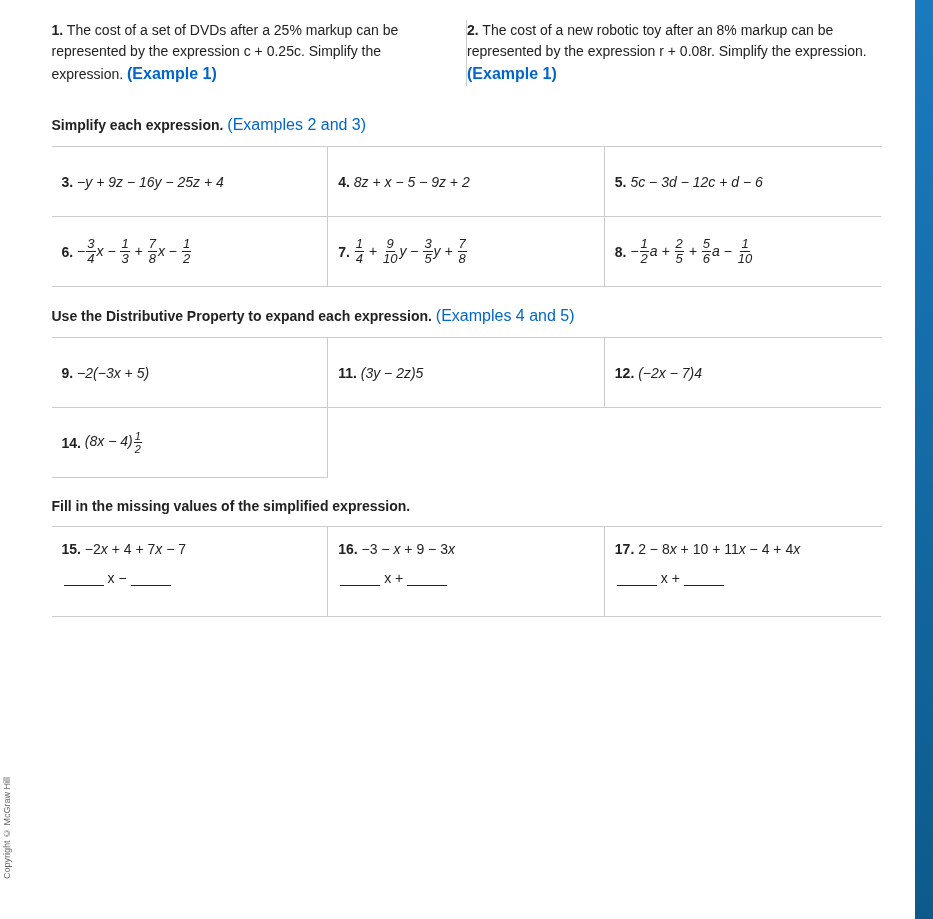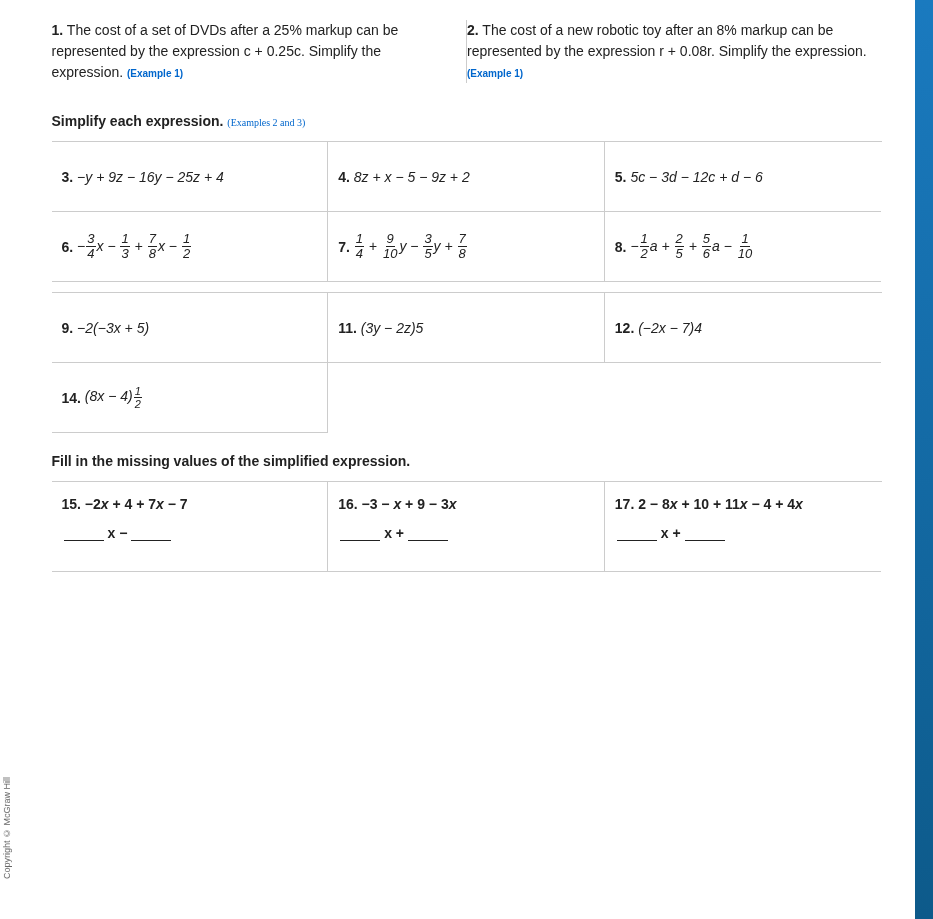--- a/index.html
+++ b/index.html
@@ -48,34 +48,33 @@
       border-left: 1px solid #ccc;
     }
 
     .problem-number {
       font-weight: bold;
     }
 
     .example-ref {
       color: #0066cc;
       font-weight: bold;
-      font-size: 10px;
+      font-size: 16px;
     }
 
     
     .section-header {
       font-weight: bold;
       margin-bottom: 12px;
       margin-top: 10px;
       font-size: 14px;
     }
 
     .section-header .example-ref {
       font-weight: normal;
-      font-family: Liberation Serif, serif;
     }
 
     
     .problem-grid {
       display: grid;
       grid-template-columns: repeat(3, 1fr);
       border-top: 1px solid #ccc;
       margin-bottom: 10px;
     }
 
@@ -121,21 +120,20 @@
     
     .fill-section {
       margin-top: 20px;
     }
 
     .fill-grid {
       display: grid;
       grid-template-columns: repeat(3, 1fr);
       border-top: 1px solid #ccc;
       margin-bottom: 6px;
-      font-weight: bold;
     }
 
     .fill-cell {
       padding: 14px 10px 20px 10px;
       border-right: 1px solid #ccc;
       border-bottom: 1px solid #ccc;
       min-height: 90px;
     }
 
     .fill-cell:nth-child(3n) {
@@ -250,20 +248,23 @@
           </span> + <span class="frac">
             <span class="num">5</span>
             <span class="den">6</span>
           </span><i>a</i> − <span class="frac">
             <span class="num">1</span>
             <span class="den">10</span>
           </span></span>
     </div>
   </div>
 
+  <div class="section-header" style="margin-top:20px;">
+    <span>Use the Distributive Property to expand each expression.</span> <span class="example-ref">(Examples 4 and 5)</span>
+  </div>
 
   <div class="problem-grid">
 
     <div class="problem-cell">
       <span><b>9.</b>&nbsp;</span>
       <span class="math">−2(−3<i>x</i> + 5)</span>
     </div>
     <div class="problem-cell">
       <span><b>11.</b>&nbsp;</span>
       <span class="math">(3<i>y</i> − 2<i>z</i>)5</span>

